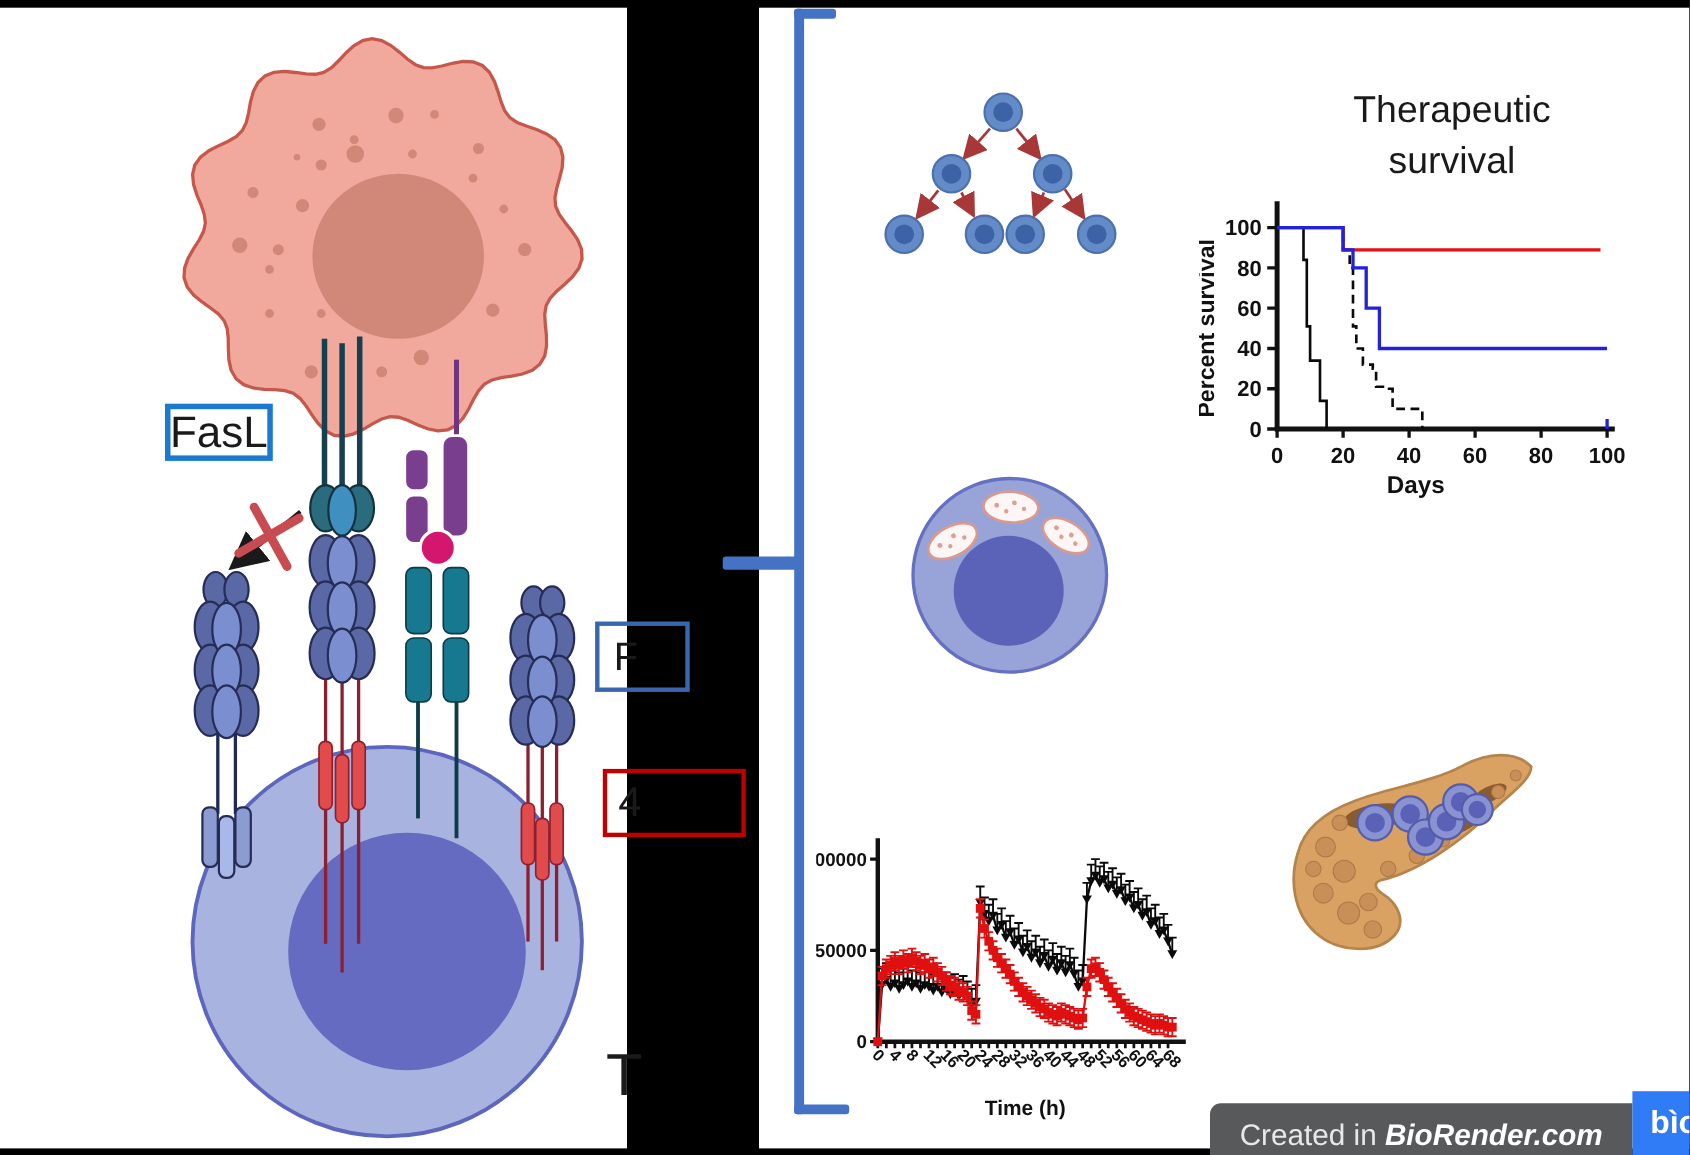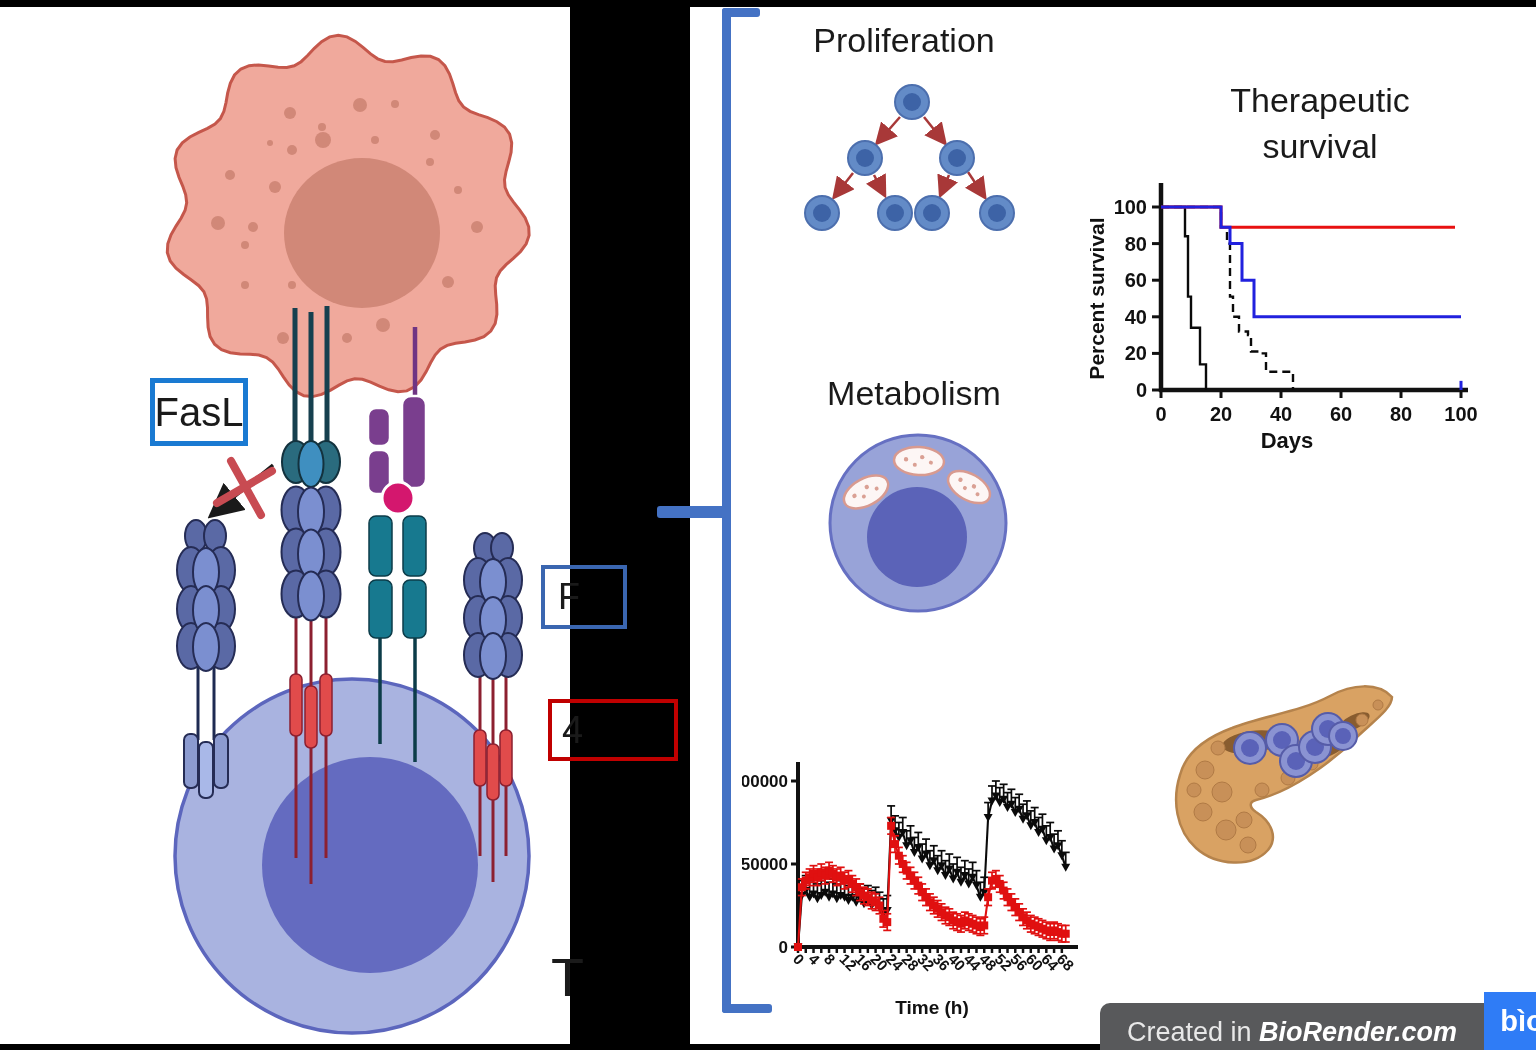--- a/index.html
+++ b/index.html
@@ -8,21 +8,21 @@
   .panel{position:absolute;background:#fff;}
   #left-panel{left:0;top:7px;width:570px;height:1037px;}
   #right-panel{left:690px;top:7px;width:846px;height:1037px;}
   svg{position:absolute;left:0;top:0;}
   #art{width:1536px;height:1050px;z-index:2;}
   .chart{z-index:3;}
   #survival-chart{left:1090px;top:165px;width:396px;height:290px;}
   #exhaustion-chart{left:742px;top:752px;width:352px;height:292px;}
   .lbl{position:absolute;z-index:4;color:#1a1a1a;}
   .boxed{box-sizing:border-box;display:flex;align-items:center;background:transparent;}
-  #fasl-box{left:150px;top:378px;width:98px;height:68px;border:5px solid #1a7ad2;
+  #fasl-box{left:150px;top:367px;width:98px;height:52px;border:5px solid #1a7ad2;
             justify-content:center;font-size:40px;}
   #fas-box{left:541px;top:565px;width:86px;height:64px;border:4px solid #3a66b0;
            padding-left:13px;font-size:36px;}
   #bb-box{left:548px;top:699px;width:130px;height:62px;border:4px solid #c00000;
           padding-left:10px;font-size:38px;}
   #tcell-label{left:551px;top:946px;font-size:54px;}
   .title{position:absolute;z-index:4;color:#1a1a1a;text-align:center;line-height:1.22;}
   #proliferation-title{left:788px;top:20px;width:232px;font-size:34px;}
   #metabolism-title{left:798px;top:373px;width:232px;font-size:34px;}
   #resistance-title{left:813px;top:675px;width:248px;font-size:31px;line-height:1.18;}
@@ -978,22 +978,20 @@
     <span>FasL</span>
   </div>
   <div id="fas-box" class="lbl boxed">
     <span>F</span>
   </div>
   <div id="bb-box" class="lbl boxed">
     <span>4</span>
   </div>
   <div id="tcell-label" class="lbl">T</div>
 
-  <div id="proliferation-title" class="title">Proliferation</div>
-  <div id="metabolism-title" class="title">Metabolism</div>
   <div id="therapeutic-title" class="title">
     <span>Therapeutic</span><br>
     <span>survival</span>
   </div>
   <div id="accumulation-title" class="title">
     <br>
   </div>
 
   <div id="badge">
     <div id="badge-main"><span>Created in </span><b>BioRender.com</b></div>

